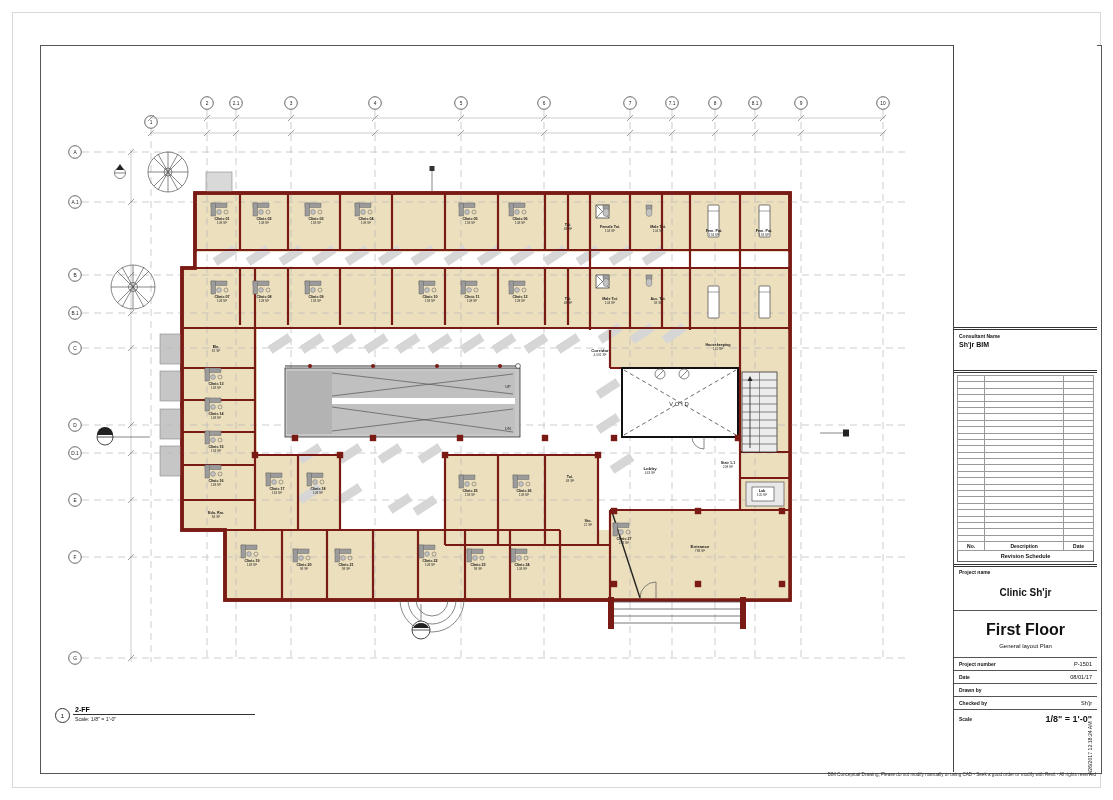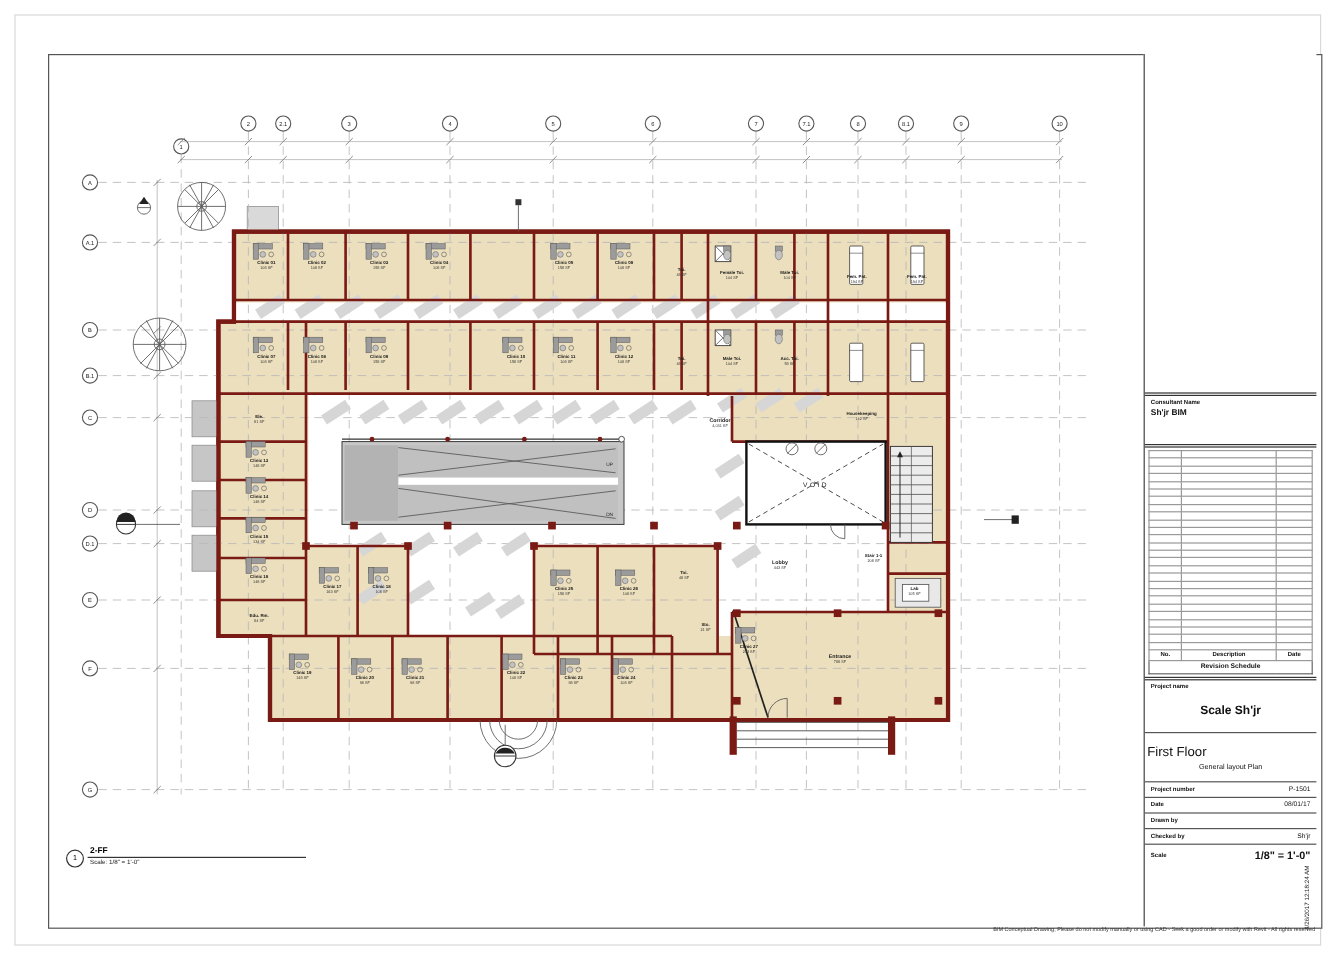--- a/index.html
+++ b/index.html
@@ -36,21 +36,21 @@
   .tb-consultant{border-top:3px double #333;height:34px;}
   .tb-label{font-size:5px;font-weight:bold;}
   .tb-consultant-name{font-size:7px;font-weight:bold;margin-top:2px;}
   #revwrap{border-top:3px double #333;border-bottom:3px double #333;padding:2px 3px;}
   table.rev{border-collapse:collapse;width:100%;}
   table.rev td,table.rev th{border:0.5px solid #999;height:5.4px;padding:0;font-size:5px;}
   table.rev tr.hdr td{font-weight:bold;text-align:center;font-size:5px;height:8px;}
   table.rev tr.cap td{font-weight:bold;text-align:center;font-size:5.6px;height:10px;border:0.5px solid #666;}
   .tb-projlabel{font-size:5px;font-weight:bold;padding:2px 5px;border-top:none;}
   .tb-projname{font-size:10px;font-weight:bold;text-align:center;padding:10px 2px 12px;}
-  .tb-sheetname{font-size:11px;font-weight:normal;text-align:left;padding:10px 2px 2px;}
+  .tb-sheetname{font-size:16px;font-weight:bold;text-align:center;padding:10px 2px 2px;}
   .tb-subtitle{font-size:6px;text-align:center;padding:2px 0 8px;}
   .tb-field{display:flex;justify-content:space-between;align-items:center;border-top:1px solid #555;padding:3px 5px;}
   .tb-field .fl{font-size:5px;font-weight:bold;}
   .tb-field .fv{font-size:5.6px;}
   .tb-sheetnum{flex:1;display:flex;align-items:center;justify-content:center;border-top:1px solid #555;font-size:14px;font-weight:bold;}
   .tb-scale{display:flex;justify-content:space-between;align-items:center;border-top:1px solid #555;padding:4px 5px 6px;}
   .tb-scale .sv{font-size:9px;font-weight:bold;}
 
   #stamp{position:absolute;left:1087px;top:655px;width:11px;height:120px;
          writing-mode:vertical-rl;transform:rotate(180deg);font-size:5.2px;color:#222;white-space:nowrap;}
@@ -749,21 +749,21 @@
               <td>Description</td>
               <td>Date</td>
             </tr>
             <tr class="cap">
               <td colspan="3">Revision Schedule</td>
             </tr>
           </tbody>
         </table>
     </div>
     <div class="tb-projlabel">Project name</div>
-    <div class="tb-projname">Scale Sh'jr</div>
+    <div class="tb-projname">Clinic Sh'jr</div>
     <div class="tb-sec tb-sheetname" style="border-top:1px solid #555;">First Floor</div>
     <div class="tb-subtitle">General layout Plan</div>
     <div id="tb-fields">
         <div class="tb-field">
           <span class="fl">Project number</span>
           <span class="fv">P-1501</span>
         </div>
         <div class="tb-field">
           <span class="fl">Date</span>
           <span class="fv">08/01/17</span>

